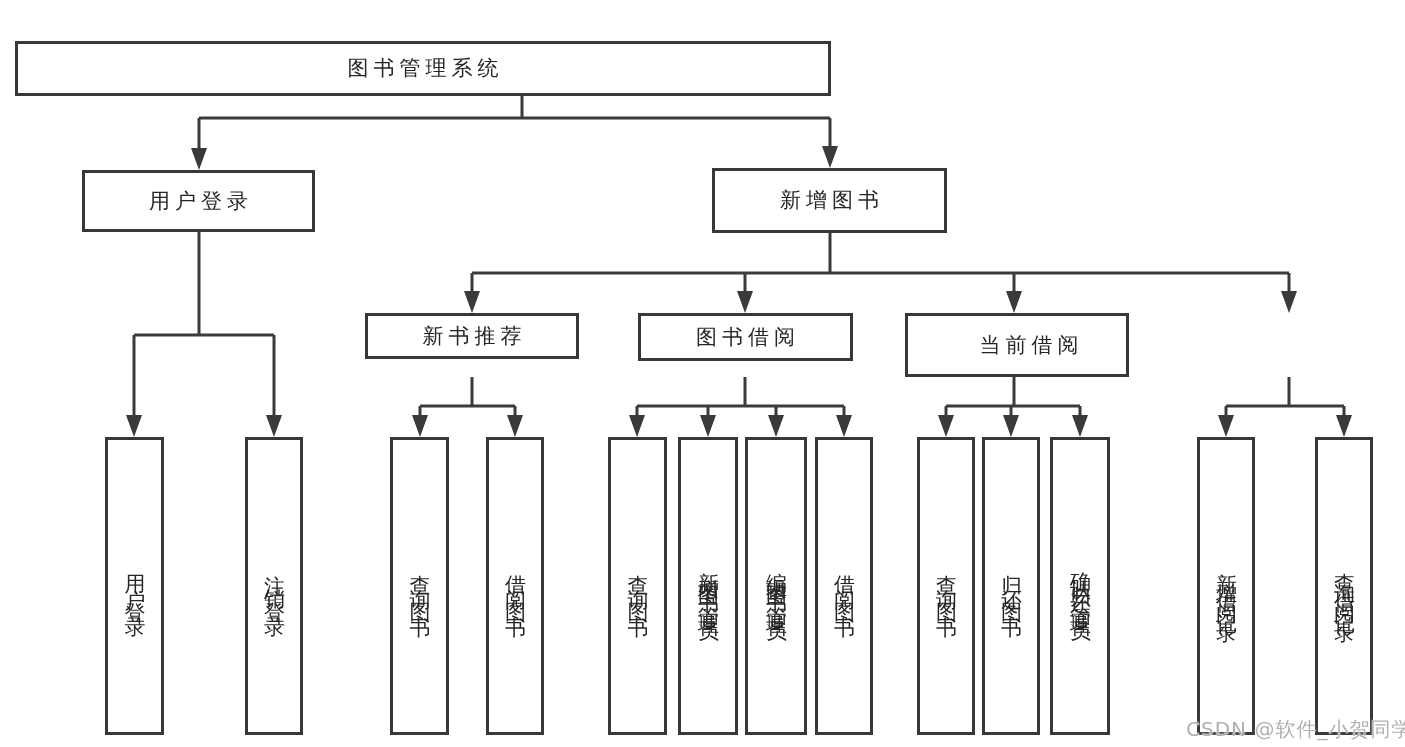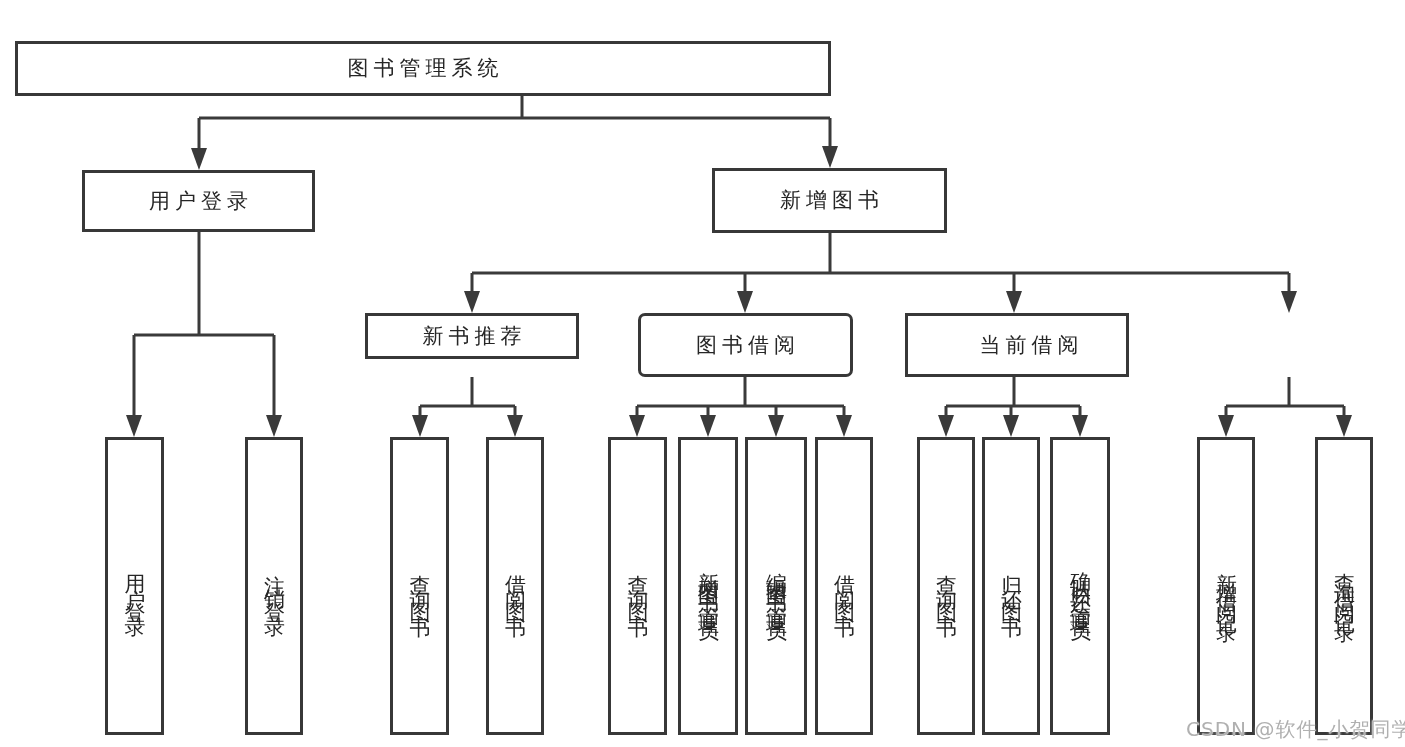--- a/index.html
+++ b/index.html
@@ -121,21 +121,21 @@
   <div class="box h" style="left:82px; top:170px; width:233px; height:62px;">
     <span class="label">用户登录</span>
   </div>
   <div class="box h" style="left:712px; top:168px; width:235px; height:65px;">
     <span class="label">新增图书</span>
   </div>
 
   <div class="box h" style="left:365px; top:313px; width:214px; height:46px;">
     <span class="label">新书推荐</span>
   </div>
-  <div class="box h" style="left:638px; top:313px; width:215px; height:64px;border-radius:7px;">
+  <div class="box h" style="left:638px; top:313px; width:215px; height:48px;">
     <span class="label">图书借阅</span>
   </div>
   <div class="box h" style="left:905px; top:313px; width:224px; height:64px;padding-left:24px;">
     <span class="label">当前借阅</span>
   </div>
 
   <div class="box v" style="left:105px; top:437px; width:59px; height:298px;">
     <span class="label ls-wide">用户登录</span>
   </div>
   <div class="box v" style="left:245px; top:437px; width:58px; height:298px;">

